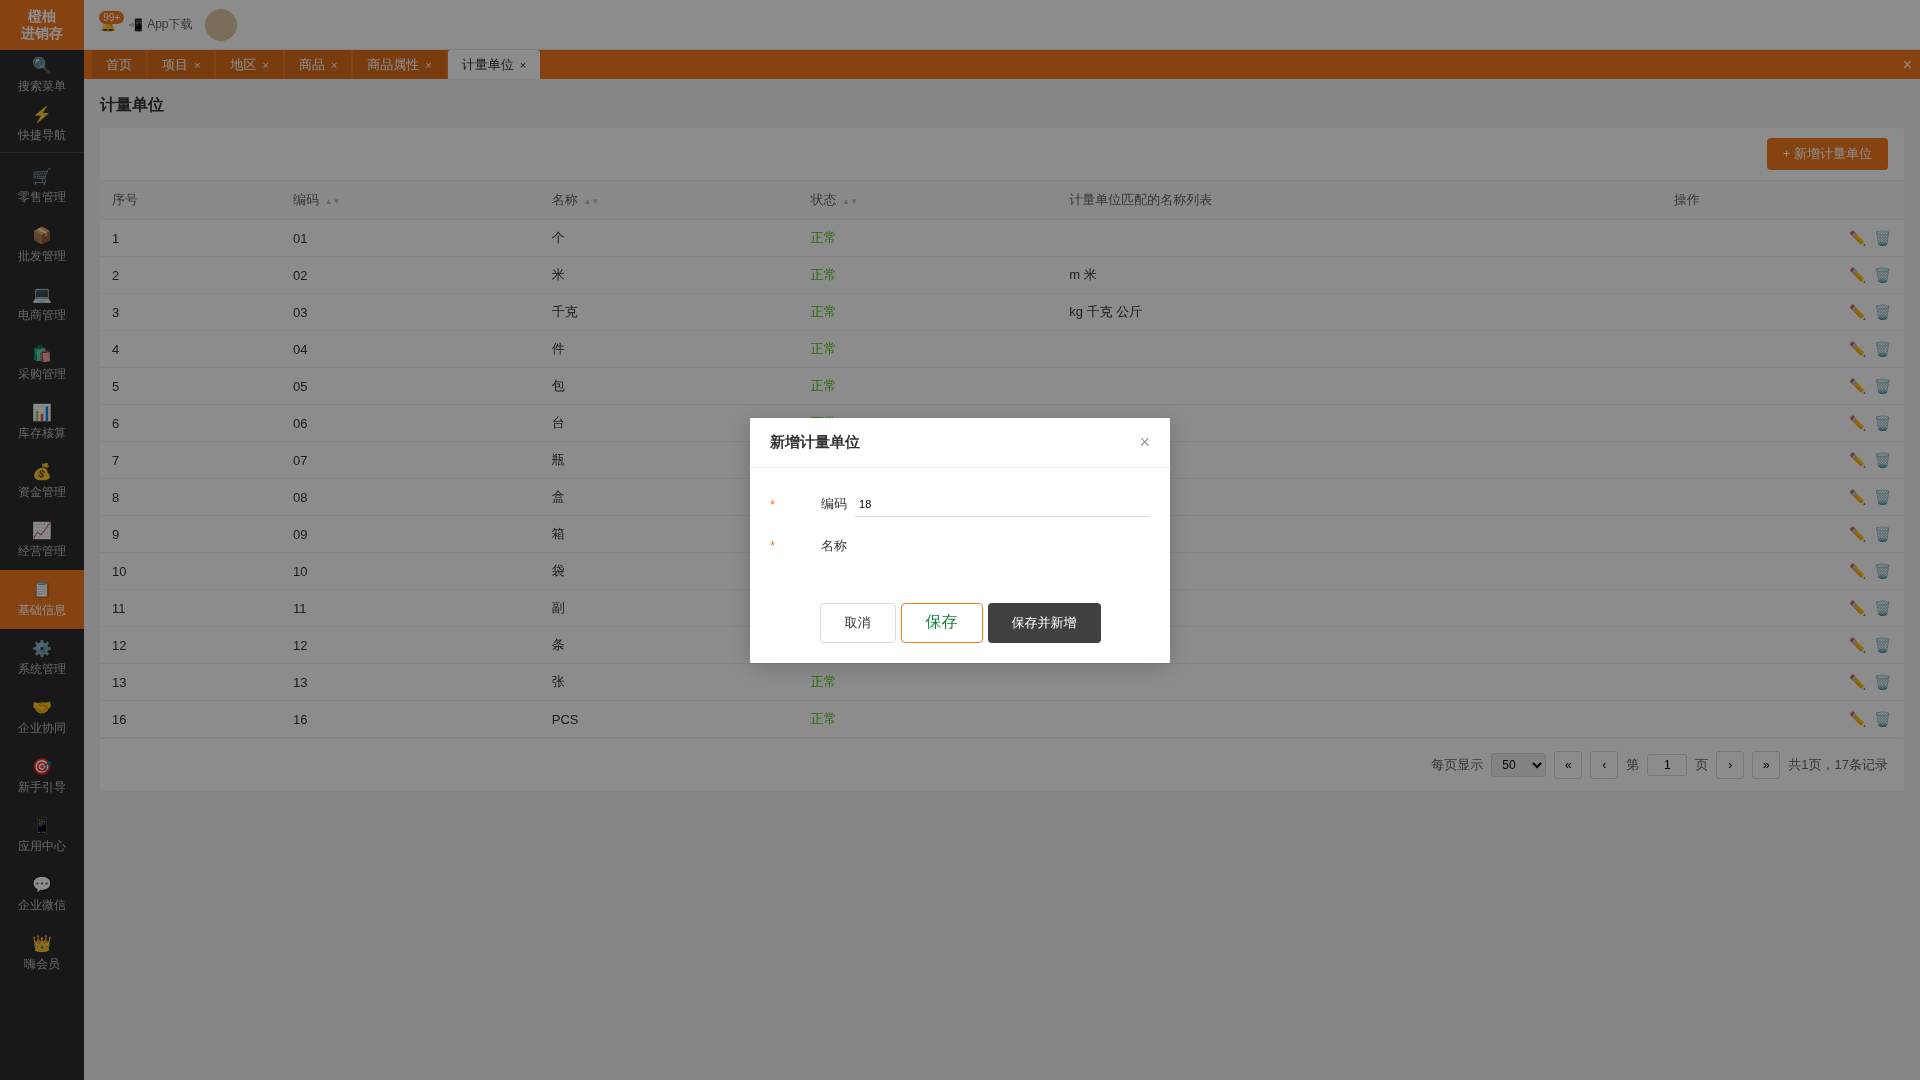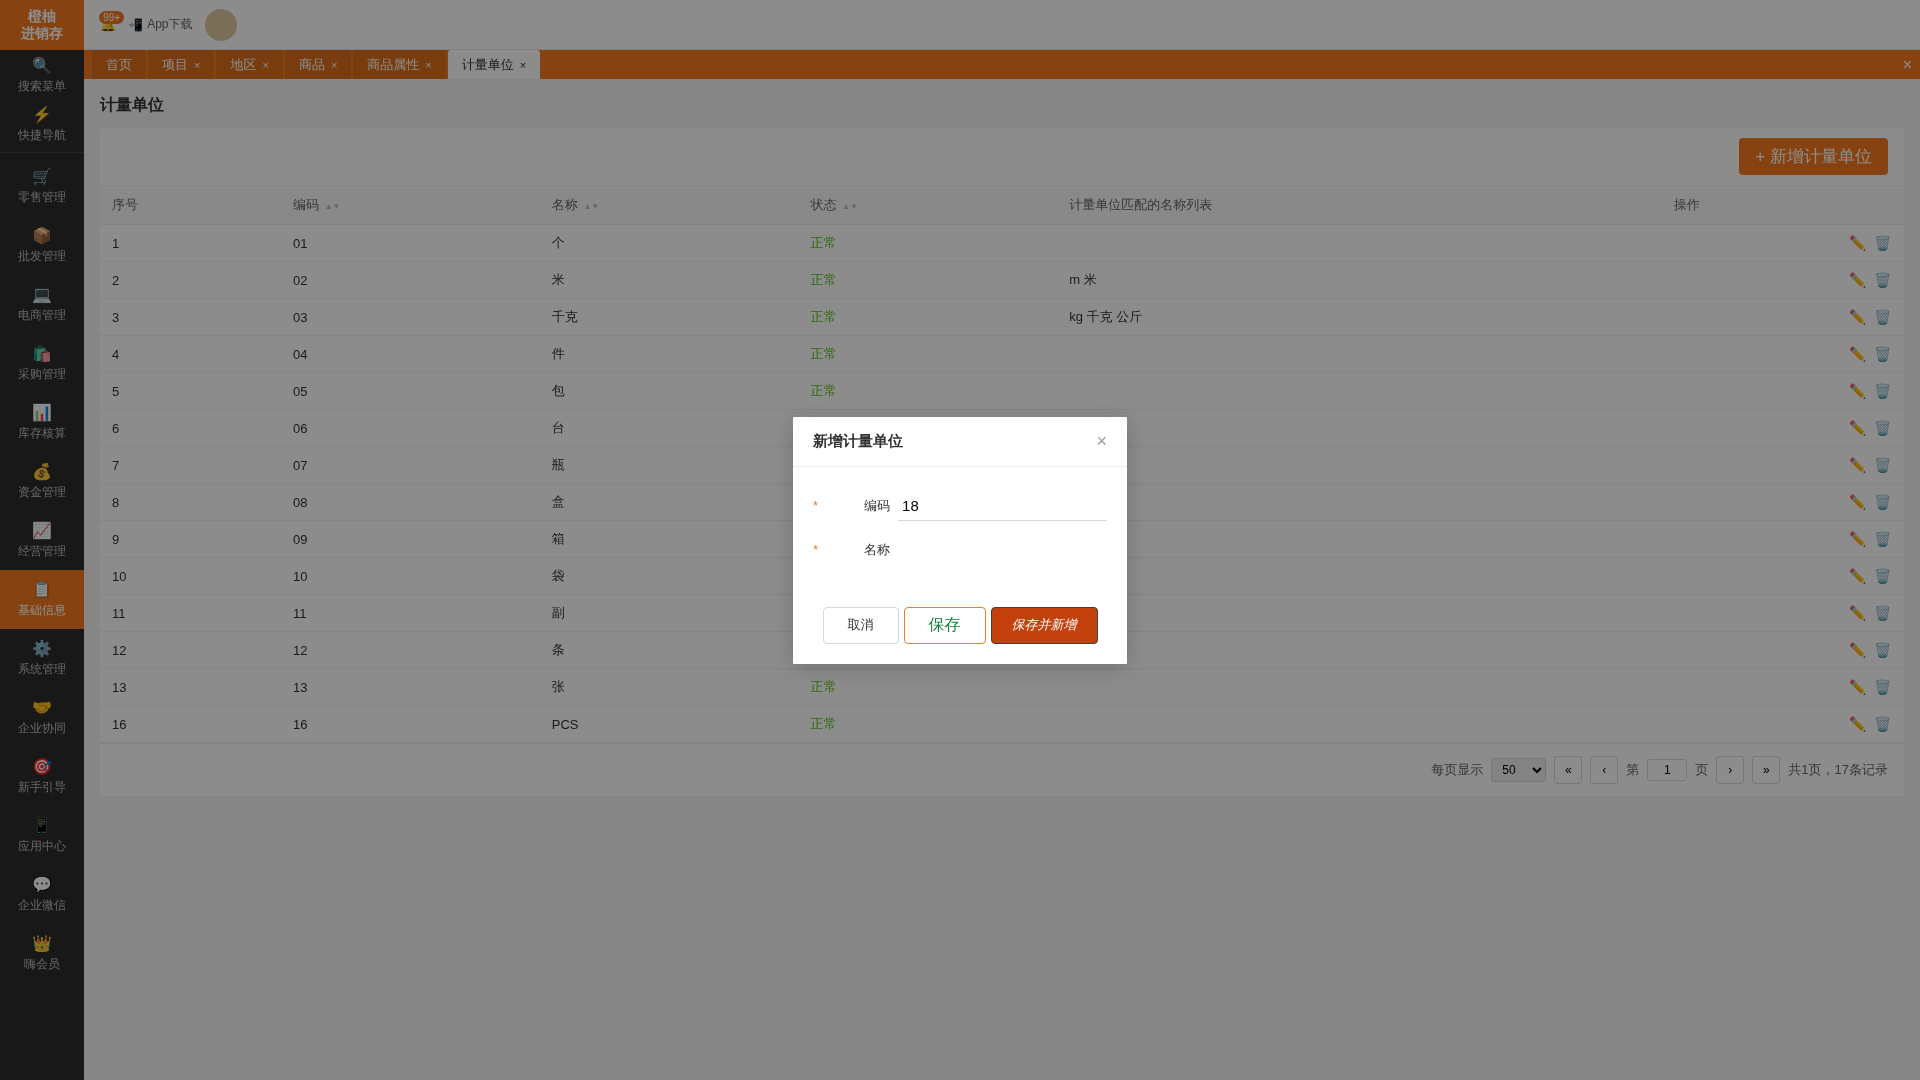--- a/index.html
+++ b/index.html
@@ -31,55 +31,55 @@
     .tab-close-btn { cursor: pointer; font-size: 11px; color: inherit; }
     .tabs-close-all { margin-left: auto; color: #fff; cursor: pointer; font-size: 16px; }
 
     
     .content { flex: 1; background: #f5f5f5; padding: 16px; overflow: auto; position: relative; }
     .page-title { font-size: 16px; font-weight: bold; color: #333; margin-bottom: 12px; }
 
     
     .table-container { background: #fff; border-radius: 4px; overflow: hidden; }
     .table-toolbar { display: flex; justify-content: flex-end; padding: 10px 16px; border-bottom: 1px solid #eee; }
-    .btn-add { background: #f47b20; color: #fff; border: none; padding: 7px 16px; border-radius: 4px; cursor: pointer; font-size: 17px; }
+    .btn-add { background: #f47b20; color: #fff; border: none; padding: 7px 16px; border-radius: 4px; cursor: pointer; font-size: 13px; }
 
     table { width: 100%; border-collapse: collapse; }
     thead tr { background: #fafafa; }
     th { padding: 10px 12px; text-align: left; color: #666; font-weight: normal; font-size: 13px; border-bottom: 1px solid #eee; white-space: nowrap; }
     th .sort-arrows { display: inline-flex; flex-direction: column; margin-left: 2px; font-size: 8px; color: #bbb; }
     td { padding: 9px 12px; border-bottom: 1px solid #f0f0f0; font-size: 13px; color: #333; }
     .status-normal { color: #52c41a; }
     .action-icons { display: flex; gap: 8px; }
     .action-icon { color: #999; cursor: pointer; font-size: 14px; }
 
     
     .pagination { display: flex; align-items: center; justify-content: flex-end; padding: 12px 16px; gap: 8px; font-size: 13px; color: #666; background: #fff; border-top: 1px solid #eee; }
     .page-select { border: 1px solid #d9d9d9; border-radius: 3px; padding: 3px 6px; font-size: 12px; }
     .page-btn { width: 28px; height: 28px; border: 1px solid #d9d9d9; background: #fff; cursor: pointer; border-radius: 3px; display: flex; align-items: center; justify-content: center; font-size: 12px; }
     .page-input { width: 40px; border: 1px solid #d9d9d9; border-radius: 3px; padding: 3px 6px; text-align: center; font-size: 12px; }
 
     
     .overlay { position: fixed; top: 0; left: 0; right: 0; bottom: 0; background: rgba(0,0,0,0.45); z-index: 100; display: flex; align-items: center; justify-content: center; }
 
     
-    .modal { background: #fff; border-radius: 1px; width: 334px; box-shadow: 0 4px 24px rgba(0,0,0,0.2); }
+    .modal { background: #fff; border-radius: 1px; width: 420px; box-shadow: 0 4px 24px rgba(0,0,0,0.2); }
     .modal-header { display: flex; align-items: center; justify-content: space-between; padding: 14px 20px; border-bottom: 1px solid #eee; }
     .modal-title { font-size: 15px; font-weight: bold; color: #333; }
     .modal-close { cursor: pointer; color: #999; font-size: 18px; }
     .modal-body { padding: 24px 20px 20px; }
     .form-row { display: flex; align-items: center; margin-bottom: 20px; gap: 8px; }
     .form-label { min-width: 60px; text-align: right; color: #333; font-size: 13px; }
     .form-required { color: #f47b20; margin-right: 4px; }
-    .form-input { flex: 1; border: none; border-bottom: 1px solid #d9d9d9; padding: 6px 4px; font-size: 15px; outline: none; }
+    .form-input { flex: 1; border: none; border-bottom: 1px solid #d9d9d9; padding: 6px 4px; font-size: 11px; outline: none; }
     .form-input.active-input { border-bottom: 2px solid #f47b20; }
     .modal-footer { display: flex; justify-content: center; gap: 5px; padding: 8px 20px 20px; }
     .btn-cancel { border: 1px solid #d9d9d9; background: #fff; color: #333; padding: 7px 24px; border-radius: 4px; cursor: pointer; font-size: 13px; }
     .btn-save { border: 1px solid #f47b20; background: #fff; color: #15803d; padding: 7px 24px; border-radius: 4px; cursor: pointer; font-size: 16px; }
-    .btn-save-continue { background: #c2410c; color: #fff; border: 1px solid #404040; padding: 7px 20px; border-radius: 4px; cursor: pointer; font-size: 13px; font-style: italic; }
+    .btn-save-continue { background: #404040; color: #fff; border: 4px solid #404040; padding: 7px 20px; border-radius: 4px; cursor: pointer; font-size: 13px; }
   </style>
 </head>
 <body>
 
 <div class="sidebar">
   <div class="sidebar-logo">
     <div class="sidebar-logo-text">橙柚<br>进销存</div>
   </div>
   <div class="sidebar-item" style="padding:6px 0 4px;">
     <span class="sidebar-item-icon">🔍</span>

